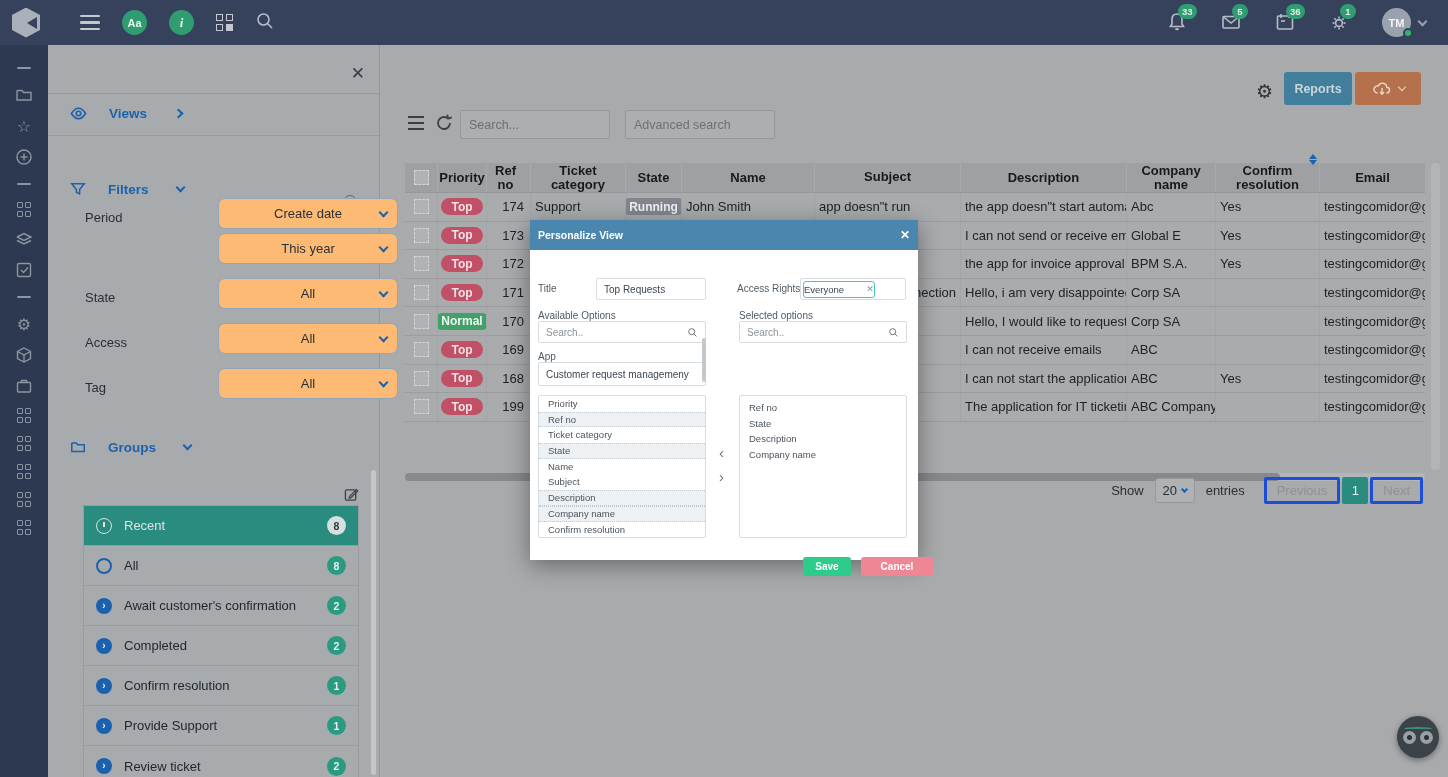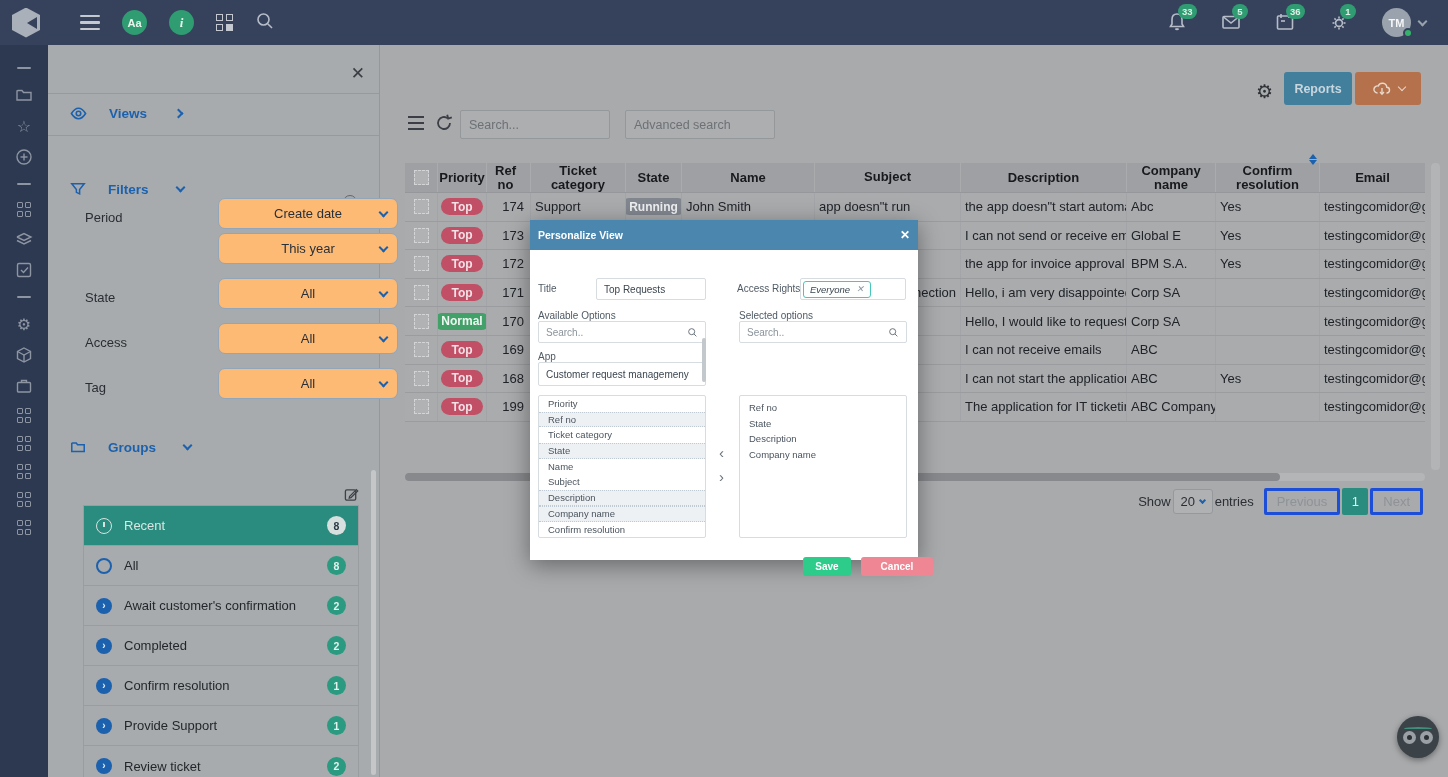--- a/index.html
+++ b/index.html
@@ -109,38 +109,38 @@
   .sort-ic { position:absolute; right:2px; top:-9px; display:flex; flex-direction:column; gap:1px; }
   .sort-ic i { width:0; height:0; border-left:4px solid transparent; border-right:4px solid transparent; }
   .sort-ic .up { border-bottom:5px solid #1b61ae; }
   .sort-ic .dn { border-top:5px solid #1b61ae; }
 
   .h-scroll { position:absolute; left:25px; top:428px; width:1020px; height:8px; border-radius:4px; background:#b3b5b7; }
   .h-scroll .thumb { position:absolute; left:0; top:0; height:8px; width:875px; border-radius:4px; background:#87898c; }
   .v-track { position:absolute; right:8px; top:118px; width:9px; height:307px; border-radius:4px; background:#b2b4b6; }
 
   
-  .pager { position:absolute; right:25px; top:443px; display:flex; align-items:center; gap:2px; font-size:13px; color:#2b2f34; }
+  .pager { position:absolute; right:25px; top:432px; display:flex; align-items:center; gap:11px; font-size:13px; color:#2b2f34; }
   .pg-select { width:40px; height:25px; background:#afb1b3; border:1px solid #96999c; border-radius:3px; display:flex; align-items:center; justify-content:center; gap:5px; cursor:pointer; }
   .pg-select .chev-d { border-color:#1b61ae; margin:0; margin-top:-3px; width:5px; height:5px; border-width:0 2px 2px 0; border-style:solid; }
   .pg-btn { height:27px; border:3px solid #1d4ed8; border-radius:2px; display:flex; align-items:center; justify-content:center; padding:0 10px; color:#8f9297; cursor:pointer; }
   .pg-page { height:27px; width:26px; background:#2a8c7e; color:#e6f1ee; display:flex; align-items:center; justify-content:center; border-radius:2px; cursor:pointer; }
   .pg-group { display:flex; gap:2px; margin-left:8px; }
 
   
   .modal { position:absolute; left:530px; top:220px; width:388px; height:340px; background:#ffffff; box-shadow:0 5px 22px rgba(0,0,0,0.4); z-index:20; font-size:10px; }
   .m-head { height:30px; background:#4a86ae; color:#fff; display:flex; align-items:center; justify-content:space-between; padding:0 8px; font-weight:bold; font-size:10.5px; }
   .m-close { cursor:pointer; font-size:12px; }
   .m-body { position:relative; height:321px; }
   .m-label { position:absolute; color:#4f5a64; font-size:10px; }
   .m-input { position:absolute; border:1px solid #d7dce1; border-radius:2px; background:#fff; font-size:10px; color:#3c4650; display:flex; align-items:center; padding:0 7px; }
   .m-search { justify-content:space-between; color:#8a939b; }
   .m-search svg { stroke:#5b646d; fill:none; stroke-width:1.6; }
   .chip-box { position:absolute; left:270px; top:28px; width:106px; height:22px; border:1px solid #d7dce1; border-radius:2px; display:flex; align-items:center; padding:2px; }
-  .chip { border:1px solid #45c8ba; border-radius:3px; height:17px; display:flex; align-items:center; gap:6px; padding:0 6px; font-size:9.5px; color:#3c4650; background:#fdfefe;font-style:italic; }
+  .chip { border:1px solid #45c8ba; border-radius:3px; height:17px; display:flex; align-items:center; gap:22px; padding:0 0; font-size:9.5px; color:#3c4650; background:#fdfefe; }
   .chip .x { color:#8d969e; font-size:9px; cursor:pointer; }
   .m-list { position:absolute; border:1px solid #d7dce1; border-radius:2px; background:#fff; overflow:hidden; }
   .mitem { height:15.7px; line-height:15.7px; padding-left:9px; font-size:9.5px; color:#4a545e; cursor:pointer; white-space:nowrap; }
   .mitem.msel { background:#eef1f4; border-top:1px dotted #c0cad2; border-bottom:1px dotted #c0cad2; height:15.7px; line-height:13.7px; }
   .list-scroll { position:absolute; right:1px; top:88px; width:4px; height:44px; background:#c3c8cd; border-radius:2px; }
   .m-arrows { position:absolute; left:189px; top:195px; display:flex; flex-direction:column; gap:9px; color:#6a737c; font-size:15px; }
   .m-arrows span { cursor:pointer; line-height:1; }
   .m-btn { position:absolute; height:19px; border-radius:3px; color:#fff; font-weight:bold; font-size:10px; display:flex; align-items:center; justify-content:center; cursor:pointer; }
   .btn-save { left:273px; top:307px; width:48px; background:#2ecc8b; }
   .btn-cancel { left:331px; top:307px; width:72px; background:#ef8693; }

